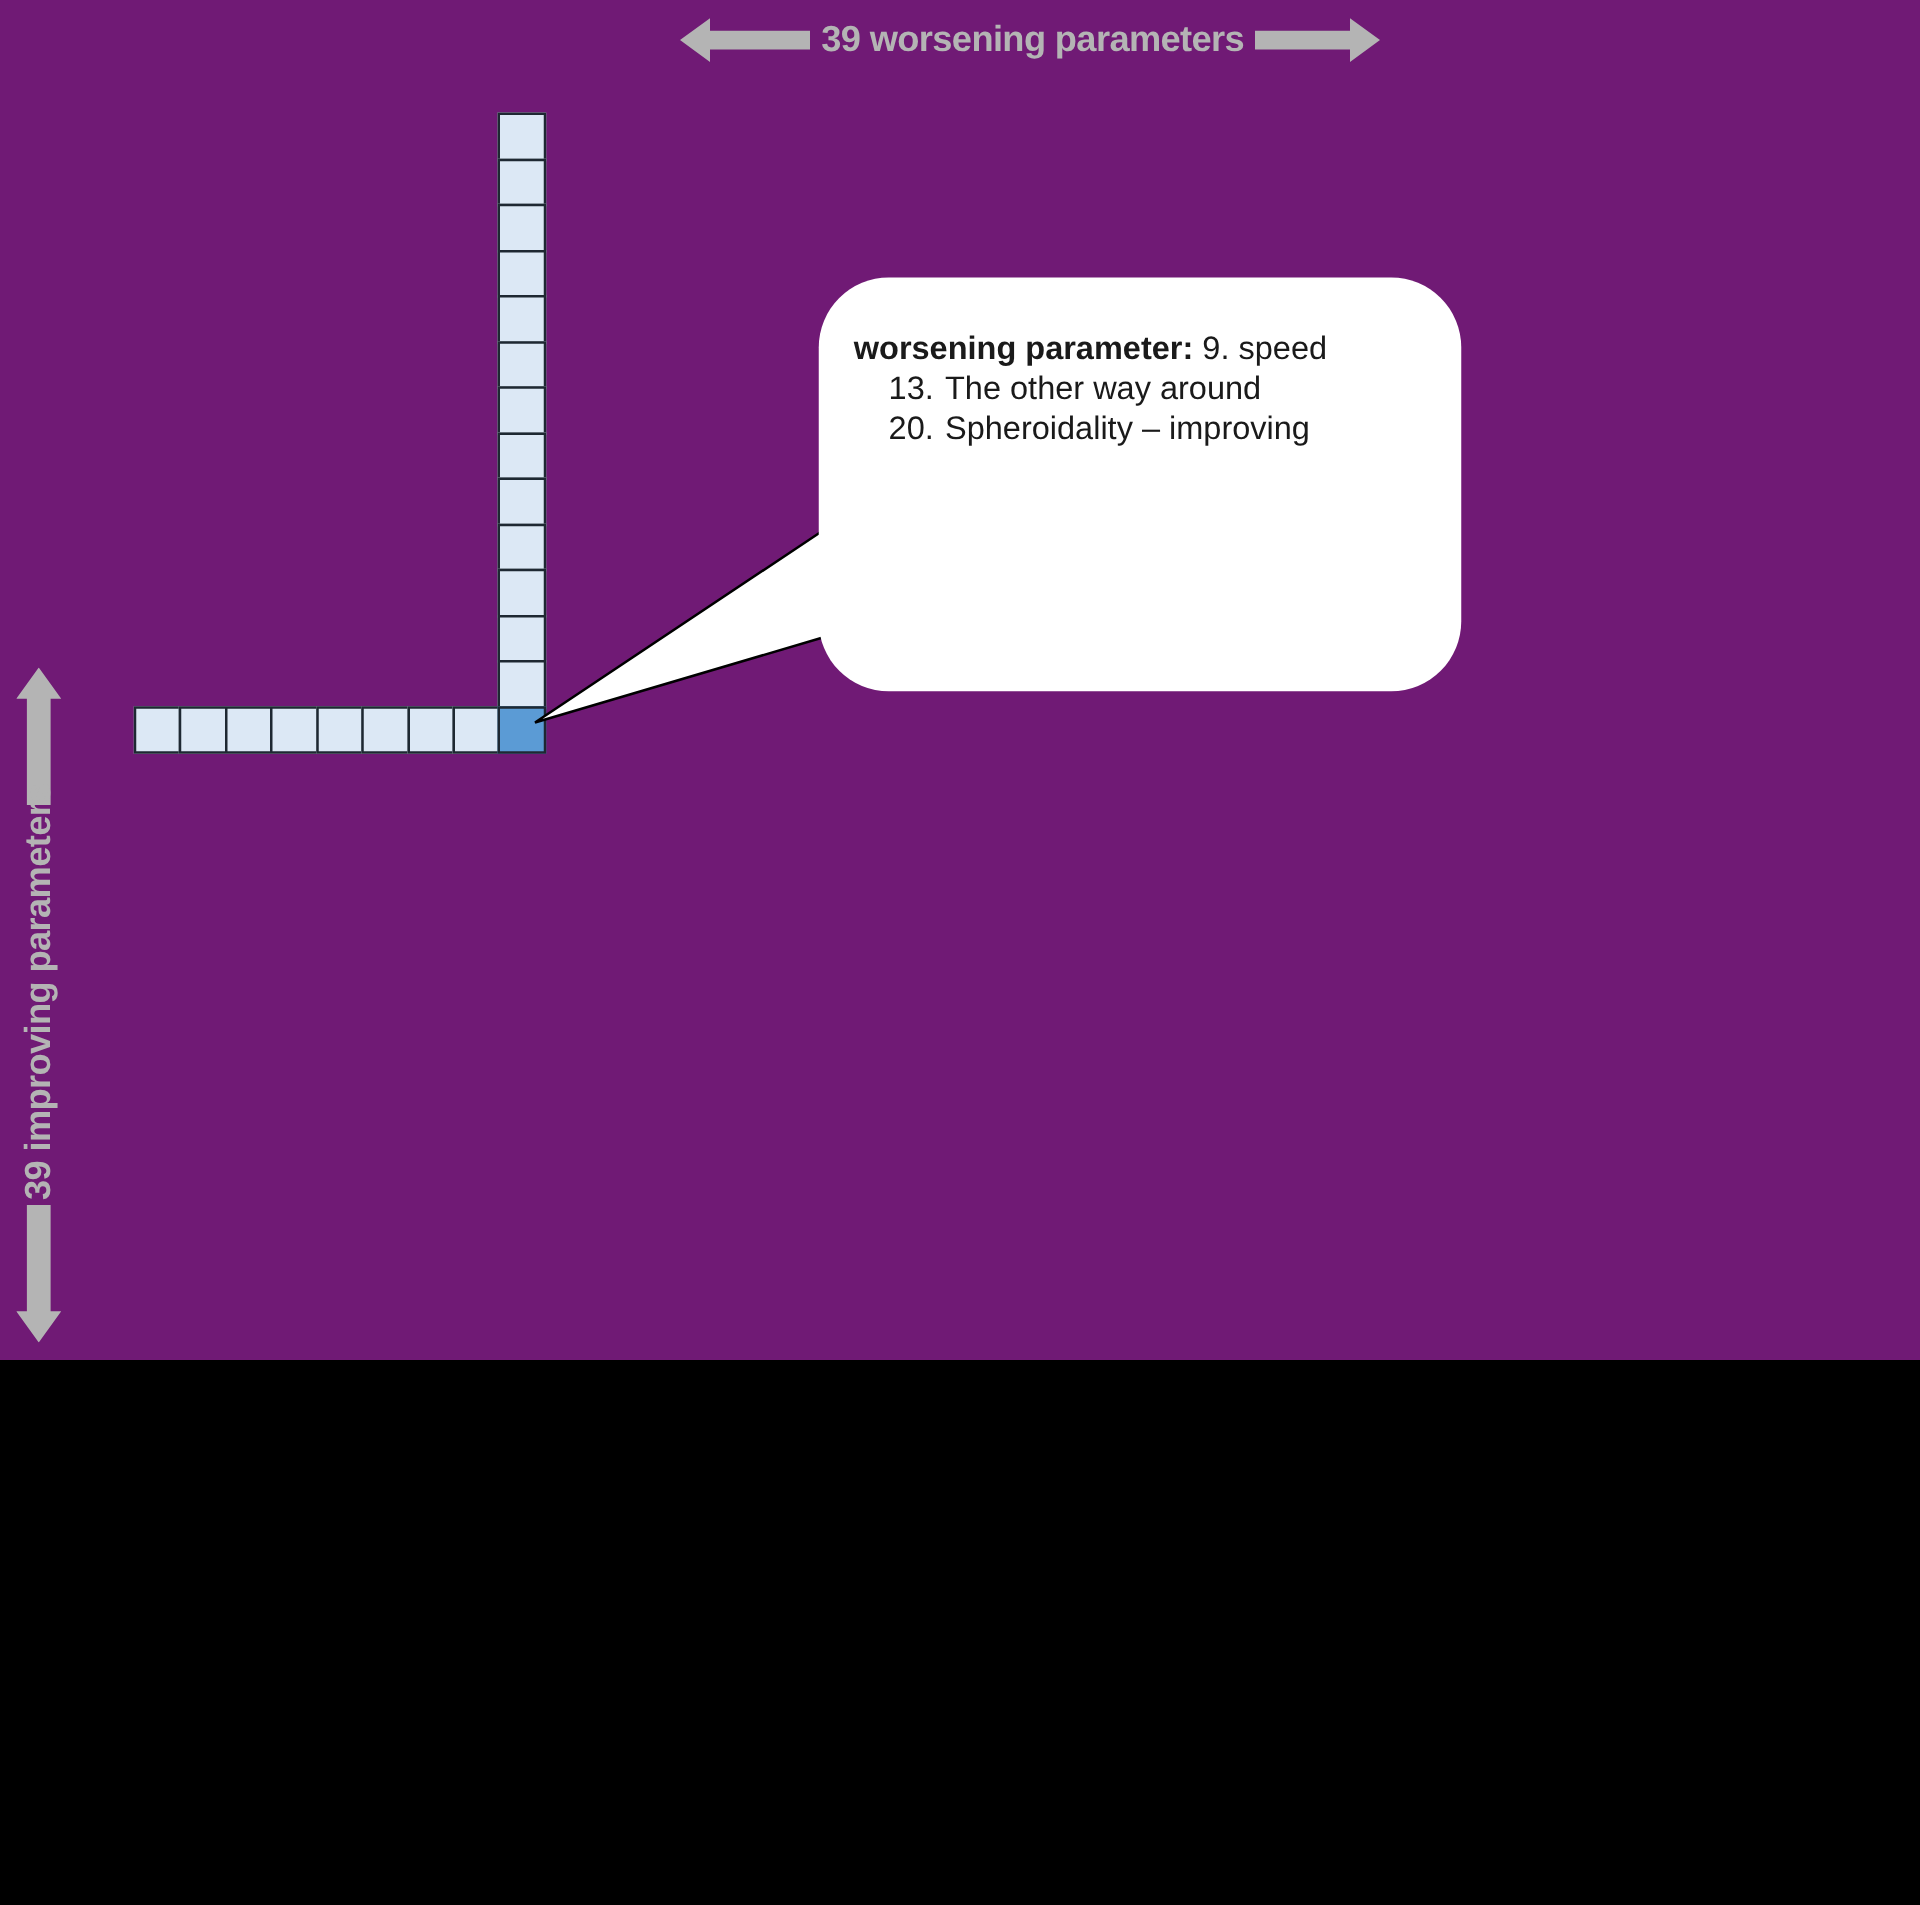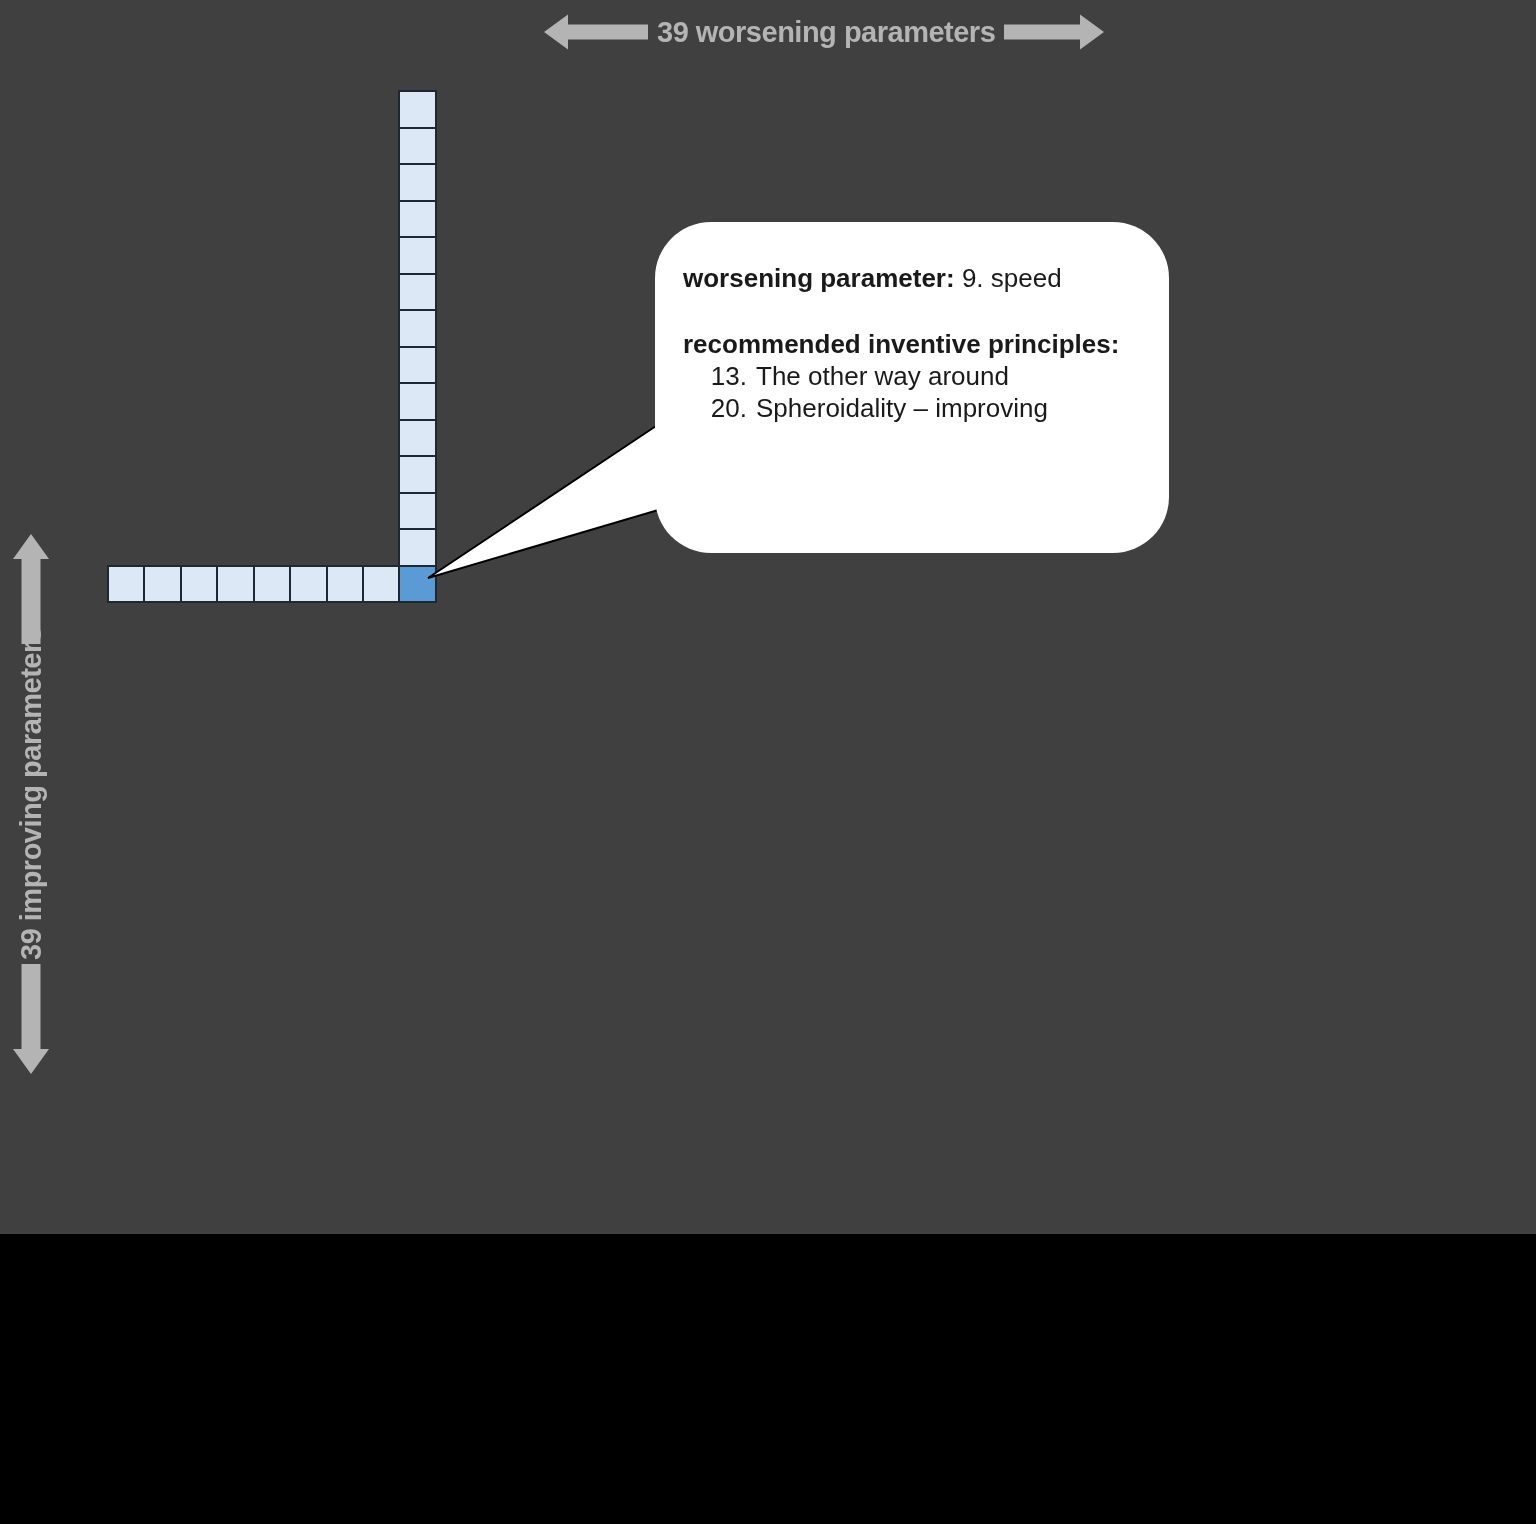--- a/index.html
+++ b/index.html
@@ -1,17 +1,17 @@
 <!DOCTYPE html>
 <html><head>
 <meta charset="utf-8">
 <style>
   html,body{margin:0;padding:0;background:#000;}
   #canvas{
-    position:relative;width:1536px;height:1234px;background:#404040;overflow:hidden;
+    position:relative;width:1536px;height:1088px;background:#701a75;overflow:hidden;
     font-family:"Liberation Sans", sans-serif;
   }
   
   .axis-header{
     position:absolute;top:10px;left:544px;height:44px;
     display:flex;align-items:center;gap:9px;
   }
   .axis-header .axis-title{
     font-size:29px;font-weight:700;color:#b4b4b4;letter-spacing:-0.5px;white-space:nowrap;
   }
@@ -101,21 +101,20 @@
 
   <svg class="tail-svg" width="1536" height="1524" viewBox="0 0 1536 1524">
     <polygon points="428,578 665,420 665,508" fill="#ffffff" stroke="#000000" stroke-width="2"></polygon>
   </svg>
 
   <div class="bubble">
     <div class="b-line">
       <b>worsening parameter:</b>
       <span>9. speed</span>
     </div>
-    <div class="principles-heading">recommended inventive principles:</div>
     <div class="p-item">
       <span class="num">13.</span><span class="ptext">The other way around</span>
     </div>
     <div class="p-item">
       <span class="num">20.</span><span class="ptext">Spheroidality – improving</span>
     </div>
   </div>
 
 </div>
 

